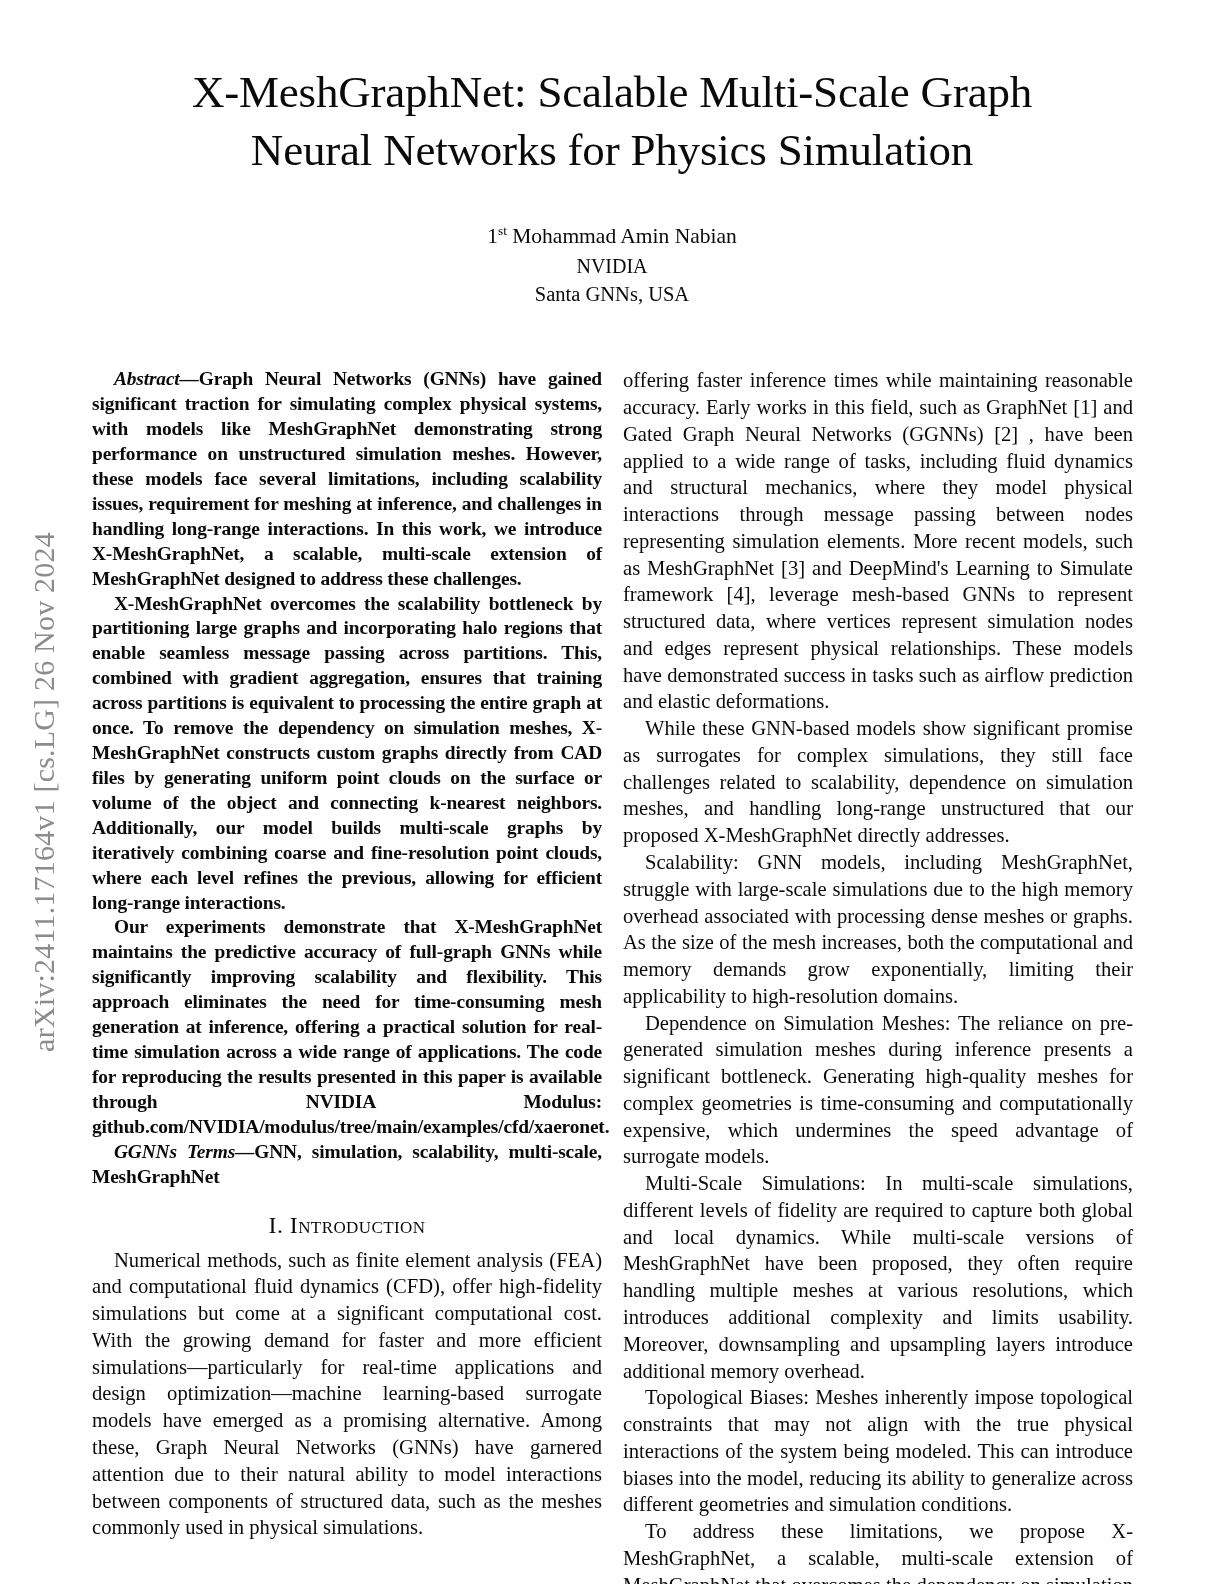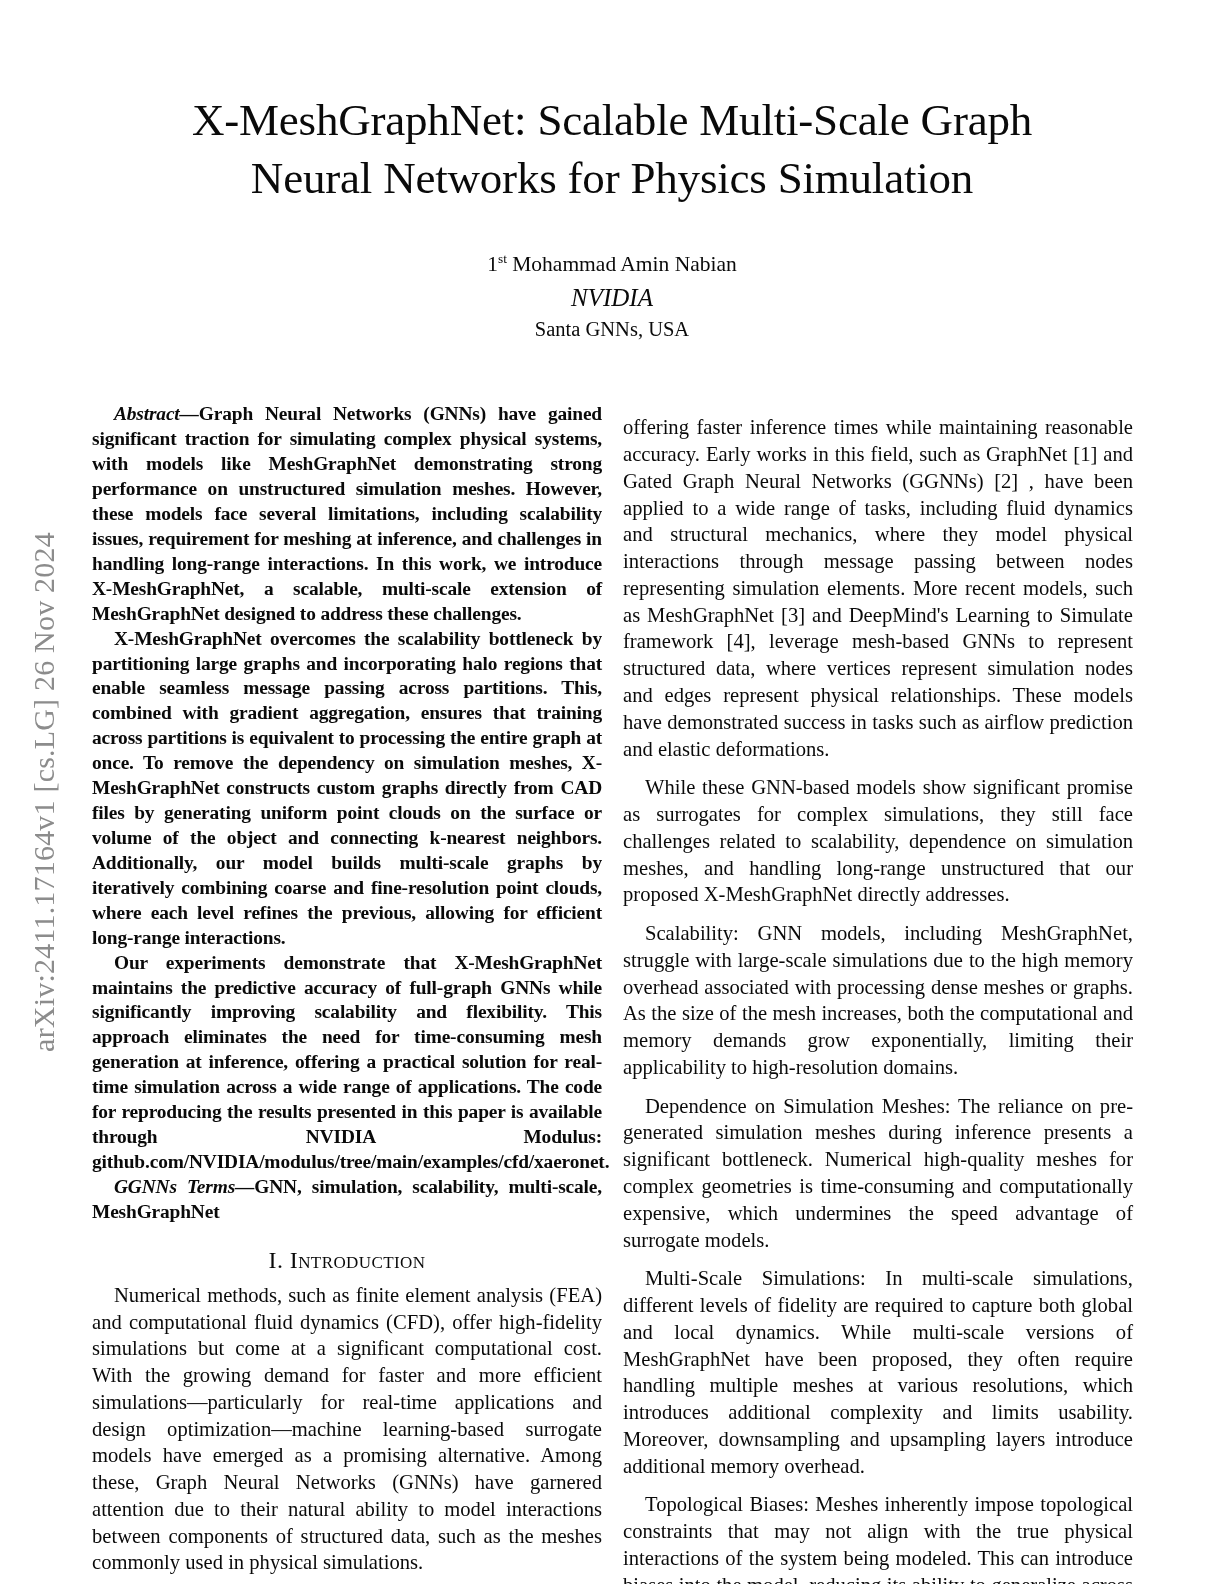--- a/index.html
+++ b/index.html
@@ -44,21 +44,21 @@
     left: 0;
     top: 0;
     width: 1224px;
     height: 1584px;
     box-sizing: border-box;
     padding: 0 92px 0 92px;
   }
 
   
   #title-block {
-    padding-top: 92px;
+    padding-top: 64px;
     text-align: center;
   }
   #paper-title {
     font-size: 45px;
     line-height: 1.28;
     font-weight: 400;
     margin: 0 auto;
     max-width: 880px;
     letter-spacing: -0.2px;
   }
@@ -70,22 +70,21 @@
   }
   .author-name {
     font-size: 21.5px;
   }
   .author-name sup {
     font-size: 0.62em;
     vertical-align: super;
     line-height: 0;
   }
   .author-affil {
-    font-size: 25px;
-    font-style: italic;
+    font-size: 20px;
   }
   .author-location {
     font-size: 20.5px;
   }
   .author-email {
     font-size: 20.5px;
   }
 
   
   #columns {
@@ -129,21 +128,20 @@
   }
 
   
   .bodytext p.para {
     font-size: 20.6px;
     line-height: 1.30;
   }
   #right-col p.para {
     font-size: 20.6px;
     line-height: 1.30;
-    margin-top: 12px;
   }
 </style>
 </head>
 <body>
 
 <div id="arxiv-stamp">
   <div class="stamp-text">arXiv:2411.17164v1  [cs.LG]  26 Nov 2024</div>
 </div>
 
 <div id="page">
@@ -175,20 +173,20 @@
         <p class="para">Numerical methods, such as finite element analysis (FEA) and computational fluid dynamics (CFD), offer high-fidelity simulations but come at a significant computational cost. With the growing demand for faster and more efficient simulations—particularly for real-time applications and design optimization—machine learning-based surrogate models have emerged as a promising alternative. Among these, Graph Neural Networks (GNNs) have garnered attention due to their natural ability to model interactions between components of structured data, such as the meshes commonly used in physical simulations.</p>
 
       </div>
 
     </div>
 
     <div class="column" id="right-col">
       <p class="para noindent">offering faster inference times while maintaining reasonable accuracy. Early works in this field, such as GraphNet [1] and Gated Graph Neural Networks (GGNNs) [2] , have been applied to a wide range of tasks, including fluid dynamics and structural mechanics, where they model physical interactions through message passing between nodes representing simulation elements. More recent models, such as MeshGraphNet [3] and DeepMind's Learning to Simulate framework [4], leverage mesh-based GNNs to represent structured data, where vertices represent simulation nodes and edges represent physical relationships. These models have demonstrated success in tasks such as airflow prediction and elastic deformations.</p>
       <p class="para">While these GNN-based models show significant promise as surrogates for complex simulations, they still face challenges related to scalability, dependence on simulation meshes, and handling long-range unstructured that our proposed X-MeshGraphNet directly addresses.</p>
       <p class="para">Scalability: GNN models, including MeshGraphNet, struggle with large-scale simulations due to the high memory overhead associated with processing dense meshes or graphs. As the size of the mesh increases, both the computational and memory demands grow exponentially, limiting their applicability to high-resolution domains.</p>
-      <p class="para">Dependence on Simulation Meshes: The reliance on pre-generated simulation meshes during inference presents a significant bottleneck. Numerical high-quality meshes for complex geometries is time-consuming and computationally expensive, which undermines the speed advantage of surrogate models.</p>
+      <p class="para">Dependence on Simulation Meshes: The reliance on pre-generated simulation meshes during inference presents a significant bottleneck. Generating high-quality meshes for complex geometries is time-consuming and computationally expensive, which undermines the speed advantage of surrogate models.</p>
       <p class="para">Multi-Scale Simulations: In multi-scale simulations, different levels of fidelity are required to capture both global and local dynamics. While multi-scale versions of MeshGraphNet have been proposed, they often require handling multiple meshes at various resolutions, which introduces additional complexity and limits usability. Moreover, downsampling and upsampling layers introduce additional memory overhead.</p>
       <p class="para">Topological Biases: Meshes inherently impose topological constraints that may not align with the true physical interactions of the system being modeled. This can introduce biases into the model, reducing its ability to generalize across different geometries and simulation conditions.</p>
       <p class="para">To address these limitations, we propose X-MeshGraphNet, a scalable, multi-scale extension of MeshGraphNet that overcomes the dependency on simulation meshes and improves</p>
     </div>
 
   </div>
 </div>
 
 </body></html>

